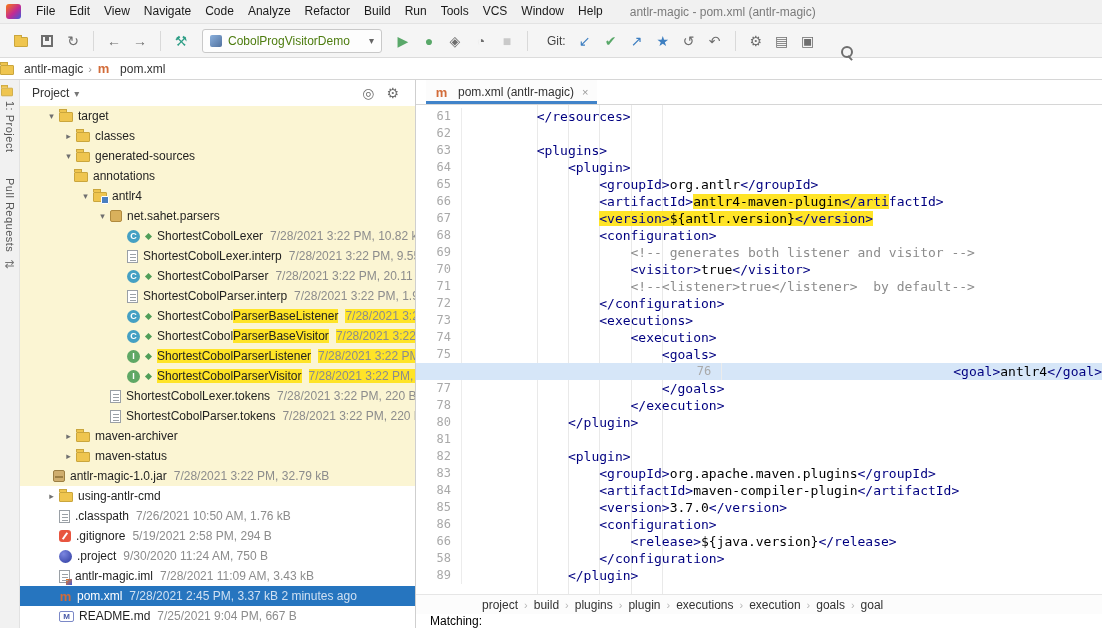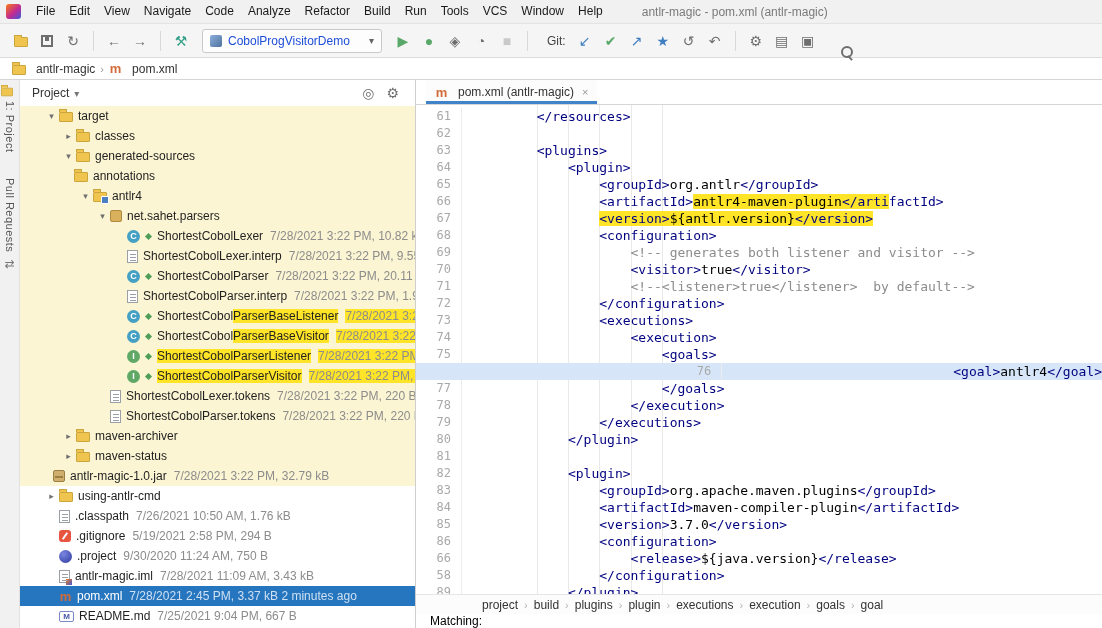--- a/index.html
+++ b/index.html
@@ -10,50 +10,50 @@
   }
   .app { width:1102px; height:628px; display:flex; flex-direction:column; }
 
   
   .titlebar { height:24px; background:#f1f1f1; border-bottom:1px solid #e3e3e3;
               display:flex; align-items:center; flex:none; }
   .logo { width:15px; height:15px; border-radius:3px; margin:0 8px 0 6px; flex:none;
           background:linear-gradient(135deg,#f97a12,#c22a94 55%,#3b5bdb); }
   .menus { display:flex; }
   .menu-item { padding:0 7px; line-height:23px; color:#1a1a1a; }
-  .window-title { margin-left:32px; color:#7a7a7a; white-space:nowrap; }
+  .window-title { margin-left:20px; color:#7a7a7a; white-space:nowrap; }
 
   
   .toolbar { height:34px; background:#f5f5f5; border-bottom:1px solid #dcdcdc;
              display:flex; align-items:center; padding-left:8px; flex:none; }
   .tbi { width:26px; height:24px; display:inline-flex; align-items:center; justify-content:center;
          font-size:14px; color:#6e6e6e; border-radius:3px; flex:none; }
   .tbsep { width:1px; height:20px; background:#d9d9d9; margin:0 7px; flex:none; }
   .git-label { color:#444; margin:0 6px 0 12px; }
   .runconfig { height:24px; width:180px; border:1px solid #c9c9c9; border-radius:3px; background:#fdfdfd;
                display:flex; align-items:center; gap:6px; padding:0 7px; margin:0 8px; flex:none; }
   .cfgicon { width:12px; height:12px; border-radius:2px; flex:none;
              background:linear-gradient(135deg,#8ab0dd,#51719e); }
-  .cfgtext { color:#1d4ed8; white-space:nowrap; overflow:hidden; }
+  .cfgtext { color:#4d7c0f; white-space:nowrap; overflow:hidden; }
   .runconfig .caret { margin-left:auto; color:#666; font-size:10px; }
   .tb-folder { width:14px; height:10px; background:#efc54f; border:1px solid #caa63d; border-radius:1px;
                position:relative; margin-top:3px; }
   .tb-folder::before { content:""; position:absolute; top:-3px; left:-1px; width:6px; height:2px;
                background:#efc54f; border:1px solid #caa63d; border-bottom:none; }
   .tb-save { width:12px; height:12px; border:2px solid #6e6e6e; position:relative; }
   .tb-save::before { content:""; position:absolute; top:0; left:2px; width:4px; height:4px; background:#6e6e6e; }
   .icsearch { position:relative; }
   .icsearch::before { content:""; position:absolute; left:7px; top:5px; width:8px; height:8px;
                border:2px solid #6e6e6e; border-radius:50%; }
   .icsearch::after { content:""; position:absolute; left:15px; top:14px; width:2px; height:6px;
                background:#6e6e6e; transform:rotate(-45deg); }
 
   
   .navbar { height:22px; background:#fff; border-bottom:1px solid #d6d6d6;
-            display:flex; align-items:center; padding-left:12px; gap:5px; flex:none; }
+            display:flex; align-items:center; padding-left:0; gap:5px; flex:none; }
   .bc-item { color:#333; }
   .bc-sep { color:#999; font-size:11px; }
 
   
   .main { display:flex; height:548px; flex:none; }
 
   .stripe { width:20px; background:#f1f1f1; border-right:1px solid #e2e2e2;
             display:flex; flex-direction:column; align-items:center; padding-top:5px; flex:none; }
   .stripe-btn { display:flex; flex-direction:column; align-items:center; gap:4px; color:#555; }
   .vlabel { writing-mode:vertical-rl; font-size:11px; letter-spacing:.5px; color:#555; }
@@ -469,24 +469,20 @@
             </div>
             <div class="cl">
               <span class="ln">77</span>
               <span class="ct"><span class="tk-s">                        </span><span class="tk-t">&lt;/goals&gt;</span></span>
             </div>
             <div class="cl">
               <span class="ln">78</span>
               <span class="ct"><span class="tk-s">                    </span><span class="tk-t">&lt;/execution&gt;</span></span>
             </div>
             <div class="cl">
-              <span class="ln">79</span>
-              <span class="ct"><span class="tk-s">                </span><span class="tk-t">&lt;/executions&gt;</span></span>
-            </div>
-            <div class="cl">
               <span class="ln">80</span>
               <span class="ct"><span class="tk-s">            </span><span class="tk-t">&lt;/plugin&gt;</span></span>
             </div>
             <div class="cl">
               <span class="ln">81</span>
               <span class="ct"></span>
             </div>
             <div class="cl">
               <span class="ln">82</span>
               <span class="ct"><span class="tk-s">            </span><span class="tk-t">&lt;plugin&gt;</span></span>

